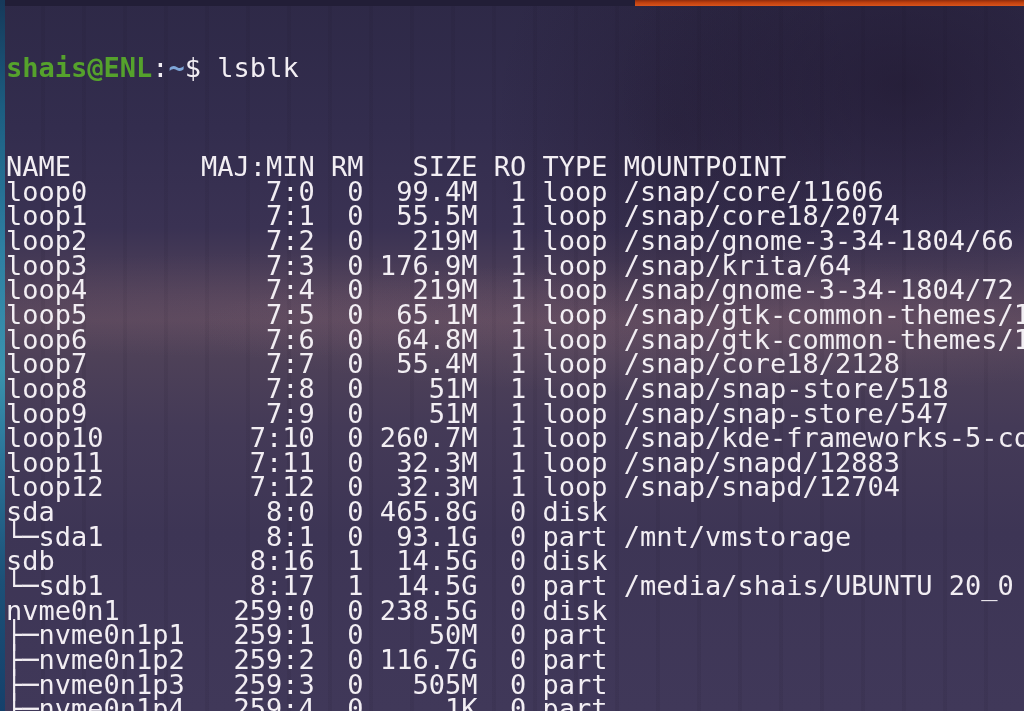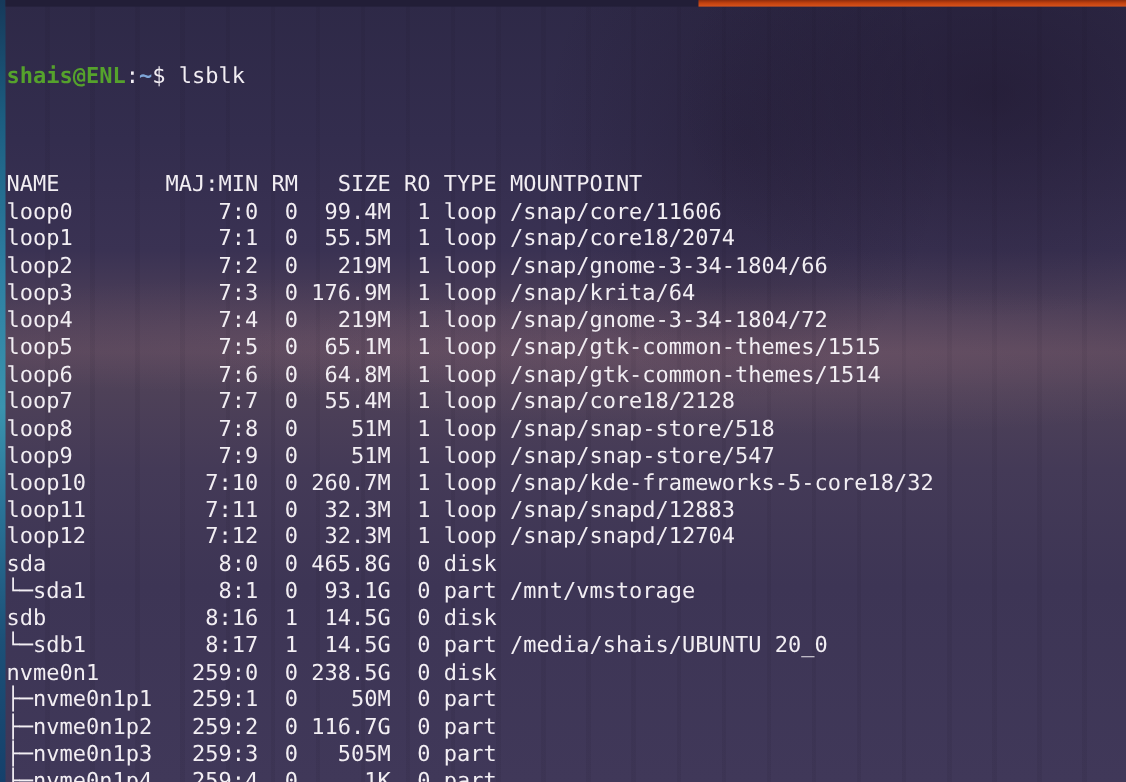--- a/index.html
+++ b/index.html
@@ -29,21 +29,21 @@
     background:var(--top-strip-dark, #221e37);
   }
   .top-orange {
     position:absolute; left:635px; right:0; top:0; height:6px;
     background:linear-gradient(180deg, #8e2d0e 0%, #c2410f 45%, #d8541d 100%);
   }
   .term {
     position:absolute; left:0; top:5px; right:0; bottom:0;
     padding:2px 0 0 6px;
     color:var(--text, #f2eef3);
-    font-size:20px; line-height:24.65px;
+    font-size:27px; line-height:24.65px;
     white-space:pre;
   }
   .term pre { margin:0; font:inherit; color:inherit; }
   .green { color:var(--prompt-green, #55a22c); font-weight:bold; }
   .blue  { color:var(--path-blue, #7fa6d8); font-weight:bold; }
 </style>
 </head>
 <body>
 
 <div class="screen">

